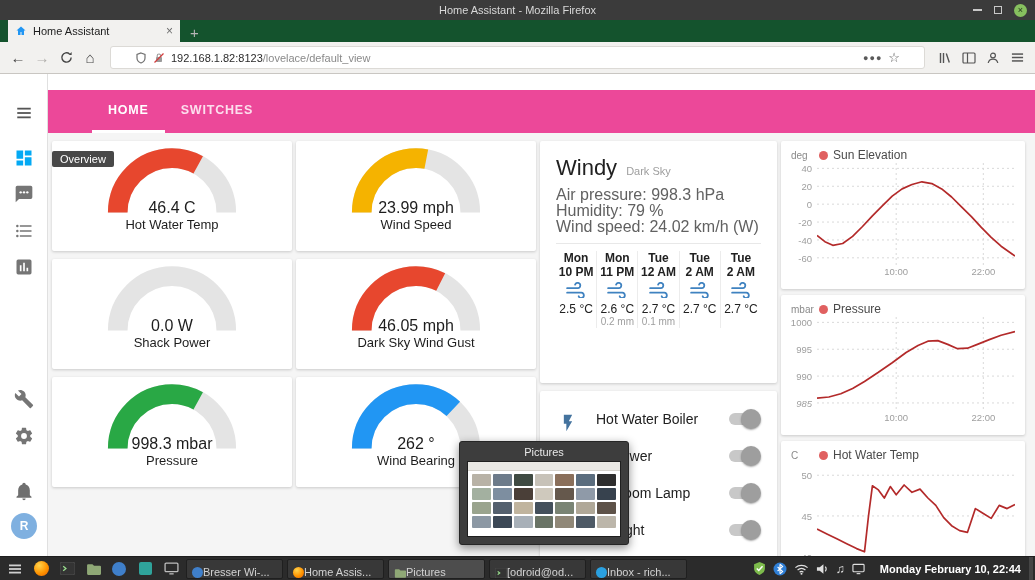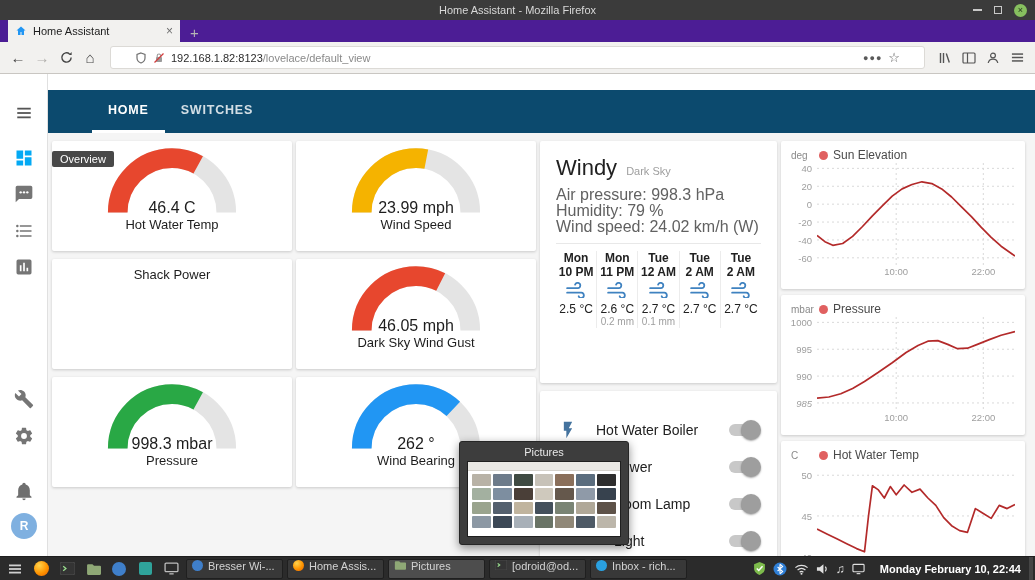--- a/index.html
+++ b/index.html
@@ -8,21 +8,21 @@
 .screen{position:relative;width:1035px;height:580px;overflow:hidden;background:#f5f5f5;font-size:12px}
 
 
 .titlebar{position:absolute;top:0;left:0;right:0;height:20px;background:#3b3b3b;display:flex;align-items:center;justify-content:center;color:#d8d8d8;font-size:11px}
 .win-controls{position:absolute;right:8px;top:0;height:20px;display:flex;align-items:center;gap:12px}
 .wc-min{width:9px;height:2px;background:#c9c9c9}
 .wc-max{width:8px;height:8px;border:1.4px solid #c9c9c9}
 .wc-close{width:13px;height:13px;border-radius:50%;background:#87c05f;color:#24351a;display:flex;align-items:center;justify-content:center;font-size:9px;line-height:1}
 
 
-.tabbar{position:absolute;top:20px;left:0;right:0;height:22px;background:#4c1d95;display:flex;align-items:flex-end}
+.tabbar{position:absolute;top:20px;left:0;right:0;height:22px;background:#14532d;display:flex;align-items:flex-end}
 .tab{width:172px;height:22px;background:#f2f1ef;display:flex;align-items:center;padding:0 7px;gap:6px;margin-left:8px}
 .tab-title{flex:1;font-size:11px;color:#1c1c1c;white-space:nowrap;overflow:hidden}
 .tab-close{color:#6e6e6e;font-size:12px;line-height:1}
 .newtab{color:#b5b5b5;font-size:15px;margin:0 0 2px 10px;line-height:1}
 
 
 .navbar{position:absolute;top:42px;left:0;right:0;height:32px;background:#f2f1ef;border-bottom:1px solid #c9c6c2;display:flex;align-items:center;padding:0 6px}
 .nav-btn{width:24px;height:24px;display:flex;align-items:center;justify-content:center;color:#444;font-size:15px;flex:none}
 .nav-btn.disabled{color:#b0aeab}
 .urlbar{flex:1;height:23px;background:#fff;border:1px solid #dcdad6;border-radius:3px;display:flex;align-items:center;margin:0 8px;padding:0 24px;gap:6px;min-width:0}
@@ -31,21 +31,21 @@
 .dots{color:#5a5a5a;font-size:9px;letter-spacing:1px}
 .star{color:#5a5a5a;font-size:13px}
 .icn{display:flex;align-items:center;justify-content:center;flex:none}
 
 
 .ha{position:absolute;top:74px;left:0;right:0;bottom:24px;background:#f5f5f5}
 .ha-sidebar{position:absolute;left:0;top:0;width:48px;bottom:0;background:#fff;border-right:1px solid #e0e0e0;z-index:3}
 .side-icon{position:absolute;left:12px;width:24px;height:24px;display:flex;align-items:center;justify-content:center}
 .ha-avatar{position:absolute;left:11px;width:26px;height:26px;border-radius:50%;background:#7fb0e0;color:#fff;font-size:12px;font-weight:bold;display:flex;align-items:center;justify-content:center}
 .ha-topstrip{position:absolute;left:48px;right:0;top:0;height:16px;background:#fff}
-.ha-appbar{position:absolute;left:48px;right:0;top:16px;height:43px;background:#0c4a6e;display:flex;align-items:stretch;padding-left:44px;z-index:2}
+.ha-appbar{position:absolute;left:48px;right:0;top:16px;height:43px;background:#ec4899;display:flex;align-items:stretch;padding-left:44px;z-index:2}
 .ha-tab{display:flex;align-items:center;padding:0 16px;color:rgba(255,255,255,.82);font-size:12.5px;font-weight:bold;letter-spacing:.8px;border-bottom:3px solid transparent}
 .ha-tab.active{color:#fff;border-bottom-color:#fff}
 .tooltip{position:absolute;left:52px;top:77px;background:#484848;color:#fff;font-size:11px;padding:2px 8px;border-radius:2px;z-index:6;white-space:nowrap}
 .ha-content{position:absolute;left:48px;right:0;top:59px;bottom:0;overflow:hidden}
 .col{position:absolute;top:0}
 .col1{left:4px;width:240px}
 .col2{left:248px;width:240px}
 .col3{left:492px;width:237px}
 .col4{left:733px;width:244px}
 .card{background:#fff;border-radius:2px;box-shadow:0 1px 3px rgba(0,0,0,.18);margin-top:8px}
@@ -69,21 +69,21 @@
 .forecast{display:flex;margin-top:8px;border-top:1px solid #e8e8e8;padding-top:7px}
 .fcol{flex:1;text-align:center}
 .fcol+.fcol{border-left:1px solid #ececec}
 .fday,.ftime{font-size:12px;font-weight:bold;color:#212121;line-height:14px}
 .ficon{margin:3px 0 1px}
 .ftemp{font-size:12px;color:#212121}
 .fprecip{font-size:10px;color:#9e9e9e;min-height:12px}
 
 
 .switches-card{height:168px;padding-top:20px;overflow:hidden}
-.switch-row{height:37px;display:flex;align-items:center;padding:0 16px}
+.switch-row{height:37px;display:flex;padding:0 16px}
 .switch-icon{width:24px;height:24px;flex:none;display:flex;align-items:center;justify-content:center}
 .switch-row.occluded .switch-icon{visibility:hidden}
 .switch-label{flex:1;margin-left:16px;font-size:14px;color:#212121;white-space:nowrap;overflow:hidden}
 .switch-row.occluded .switch-label{padding-left:18px}
 .toggle{position:relative;width:34px;height:16px;flex:none}
 .toggle .track{position:absolute;top:2px;left:2px;right:2px;height:12px;border-radius:6px;background:#c8c8c8}
 .toggle .knob{position:absolute;right:0;top:-2px;width:20px;height:20px;border-radius:50%;background:#9e9e9e;box-shadow:0 1px 2px rgba(0,0,0,.35)}
 
 
 .chart-card{padding:6px 10px 4px}
@@ -107,21 +107,21 @@
 .pt-toolbar{height:9px;background:#e9e7e3;border-bottom:1px solid #d5d2cc}
 .pt-grid{display:grid;grid-template-columns:repeat(7,1fr);gap:2px;padding:3px 4px}
 .tile{height:12px;border-radius:1px}
 
 
 .taskbar{position:absolute;left:0;right:0;bottom:0;height:24px;background:#2b2b2b;border-top:1px solid #1e1e1e;display:flex;align-items:center;padding:0 2px;z-index:30}
 .tb-icon{width:20px;height:20px;display:flex;align-items:center;justify-content:center;margin:0 3px;flex:none}
 .ff-circle{width:15px;height:15px;border-radius:50%;background:radial-gradient(circle at 35% 30%,#ffd34d,#ff9400 55%,#e66000)}
 .blue-circle{width:14px;height:14px;border-radius:50%;background:#3f7fca}
 .teal-sq{width:13px;height:13px;border-radius:2px;background:#2fa39b}
-.tb-win{height:20px;width:97px;margin:12px 2px;background:#383838;border:1px solid #1f1f1f;border-radius:2px;display:flex;align-items:flex-start;gap:5px;padding:0 5px;color:#d2d2d2;font-size:11px;flex:none;overflow:hidden}
+.tb-win{height:20px;width:97px;margin:12px 2px;background:#383838;border:1px solid #1f1f1f;border-radius:2px;display:flex;align-items:flex-end;padding:0 5px;color:#d2d2d2;font-size:11px;flex:none;overflow:hidden}
 .tb-win.active{background:#4d4d4d}
 .tb-win span.lbl{white-space:nowrap;overflow:hidden}
 .tb-win-icon{flex:none;display:flex;align-items:center}
 .tray{margin-left:auto;display:flex;align-items:center;gap:6px}
 .tray .icn{width:15px;height:15px}
 .clock{color:#fff;font-size:11px;font-weight:bold;margin:0 8px;white-space:nowrap}
 .show-desktop{width:4px;height:24px;background:#454545;flex:none}
 .note{color:#e0e0e0;font-size:12px;line-height:1}
 </style>
 </head>
@@ -276,20 +276,27 @@
           <div class="gauge-wrap">
             <svg viewBox="0 0 100 52">
               <path d="M8.5 50 A 41.5 41.5 0 0 1 91.5 50" fill="none" stroke="#e4e4e4" stroke-width="15"></path>
               <path class="gauge-fill" d="M8.5 50 A 41.5 41.5 0 0 1 91.5 50" fill="none" stroke-width="15" stroke="#e7472e" stroke-dasharray="86.0 260.8"></path>
             </svg>
             <div class="gauge-value">46.4 C</div>
           </div>
           <div class="gauge-name">Hot Water Temp</div>
         </div>
         <div class="card gauge-card">
+          <div class="gauge-wrap">
+            <svg viewBox="0 0 100 52">
+              <path d="M8.5 50 A 41.5 41.5 0 0 1 91.5 50" fill="none" stroke="#e4e4e4" stroke-width="15"></path>
+              <path class="gauge-fill" d="M8.5 50 A 41.5 41.5 0 0 1 91.5 50" fill="none" stroke-width="15" stroke="#29a845" stroke-dasharray="0.0 260.8"></path>
+            </svg>
+            <div class="gauge-value">0.0 W</div>
+          </div>
           <div class="gauge-name">Shack Power</div>
         </div>
         <div class="card gauge-card">
           <div class="gauge-wrap">
             <svg viewBox="0 0 100 52">
               <path d="M8.5 50 A 41.5 41.5 0 0 1 91.5 50" fill="none" stroke="#e4e4e4" stroke-width="15"></path>
               <path class="gauge-fill" d="M8.5 50 A 41.5 41.5 0 0 1 91.5 50" fill="none" stroke-width="15" stroke="#29a845" stroke-dasharray="86.0 260.8"></path>
             </svg>
             <div class="gauge-value">998.3 mbar</div>
           </div>

